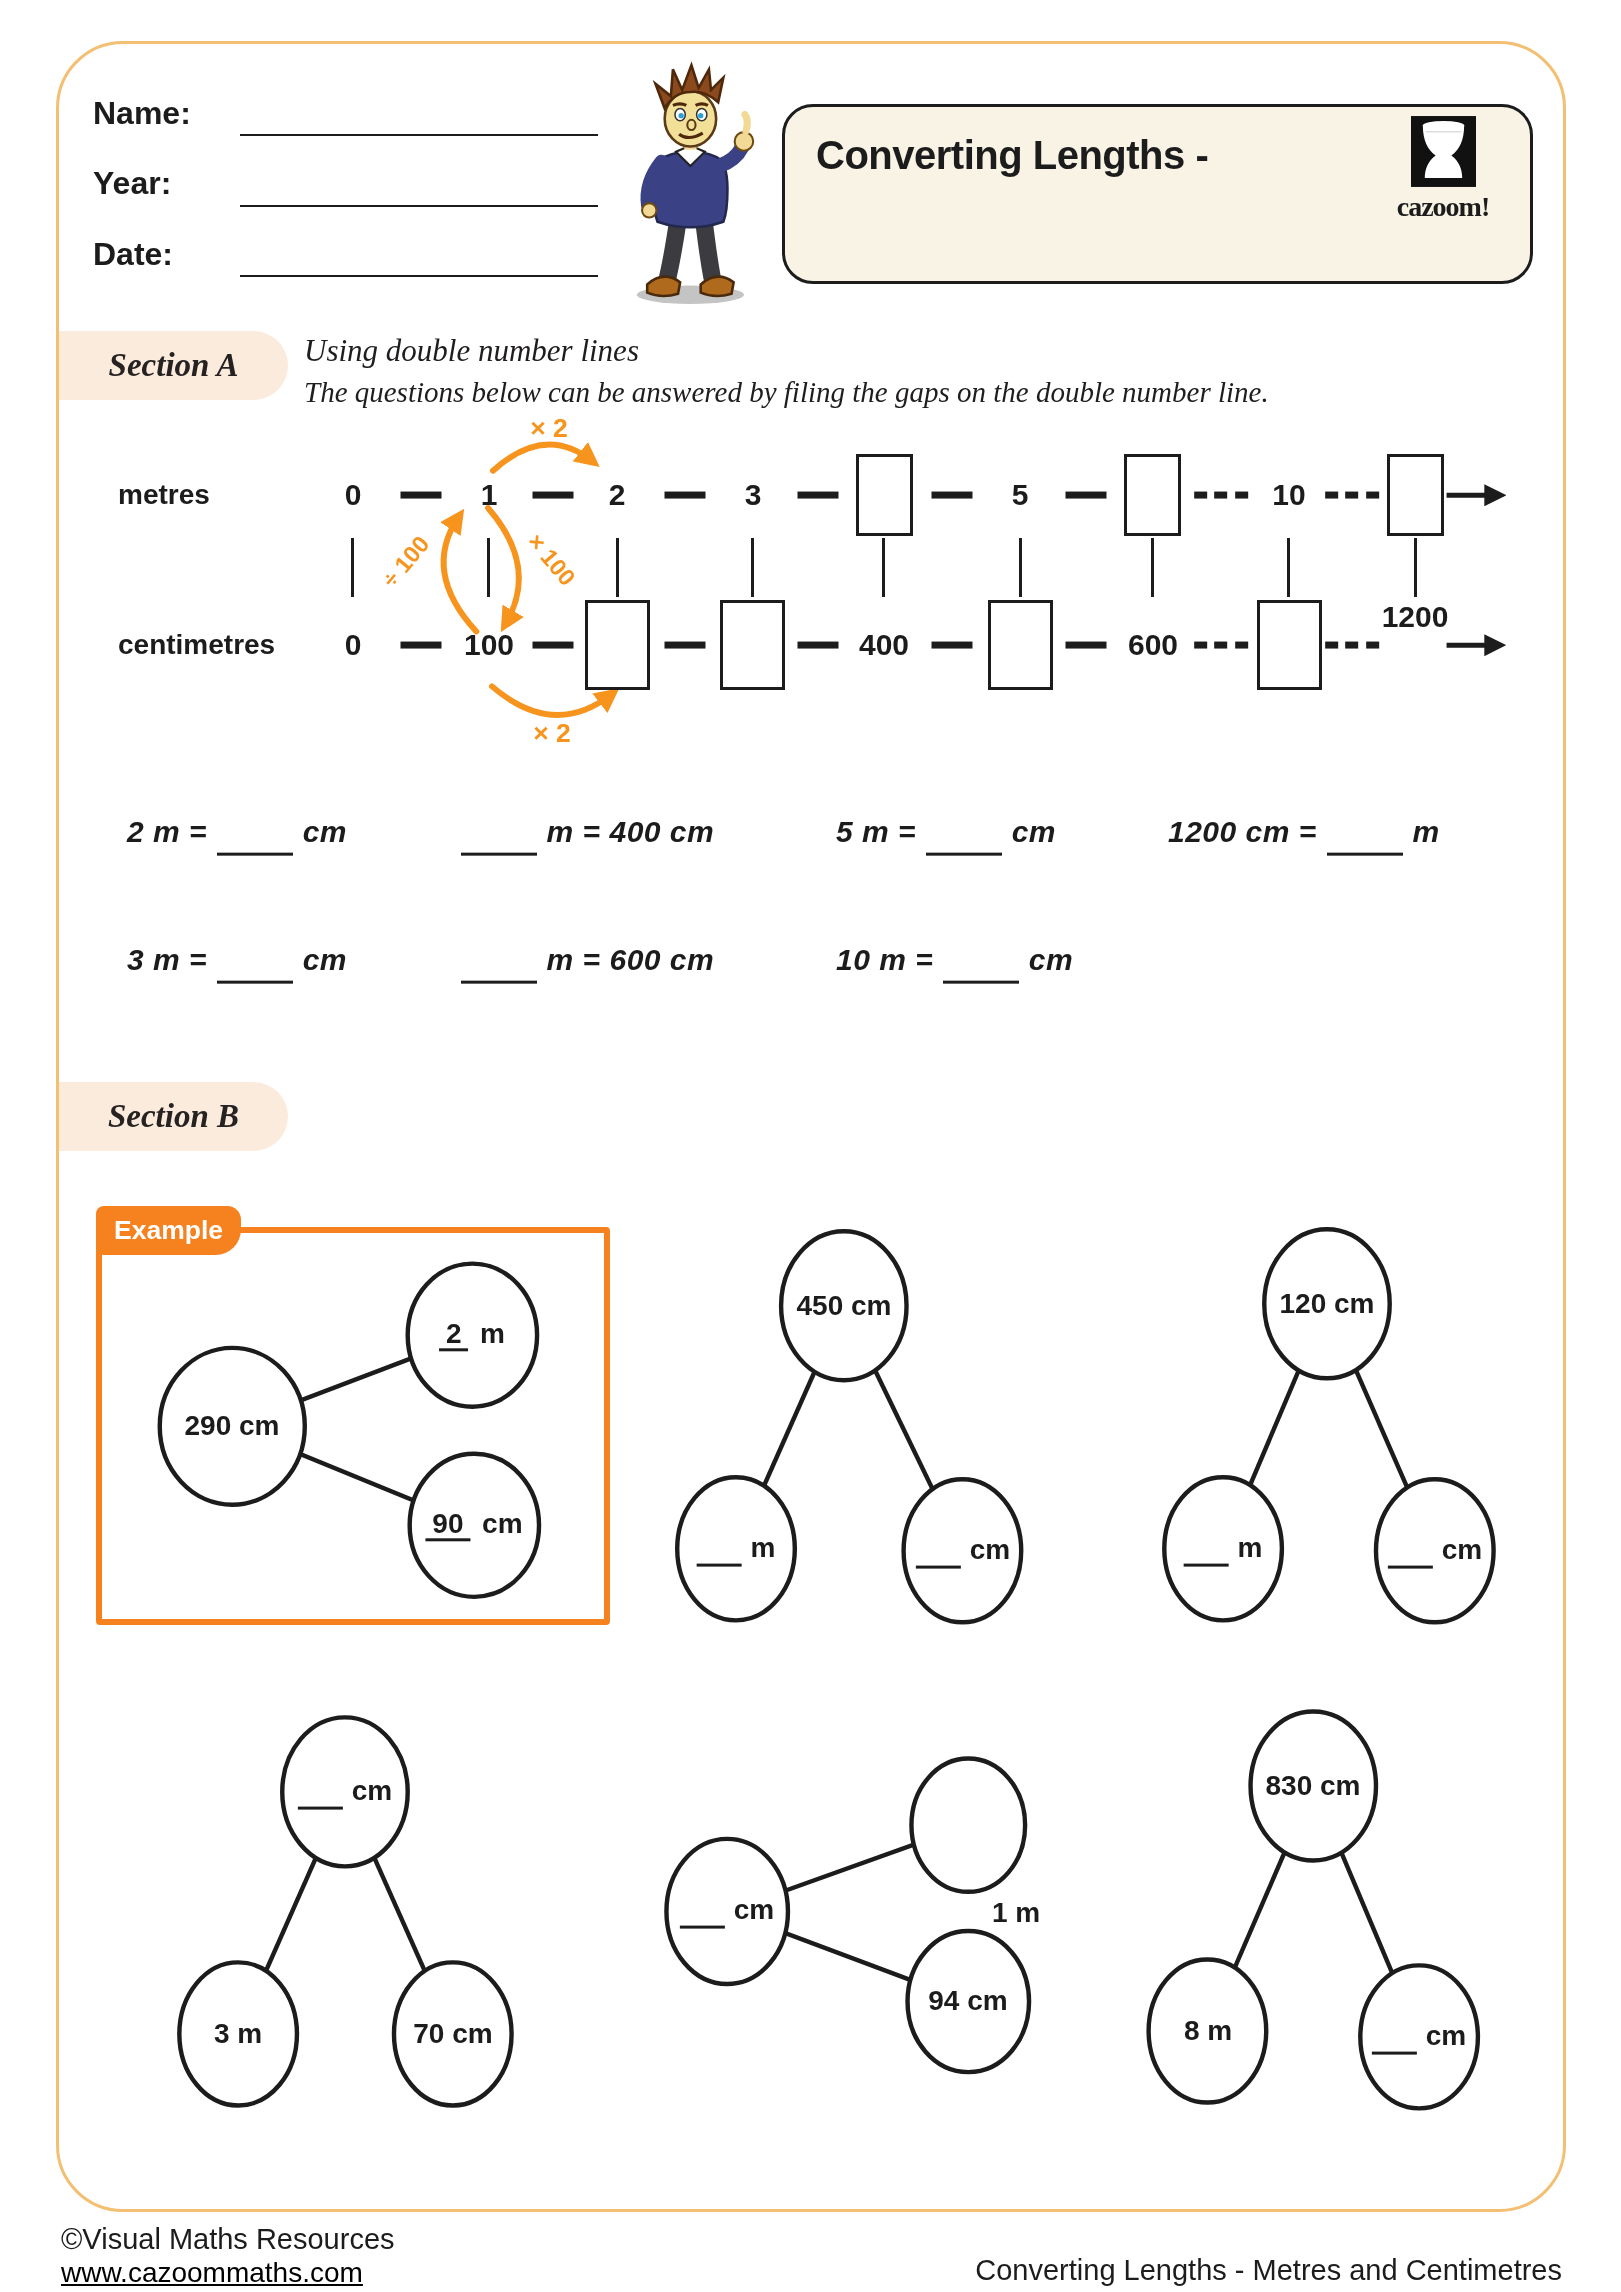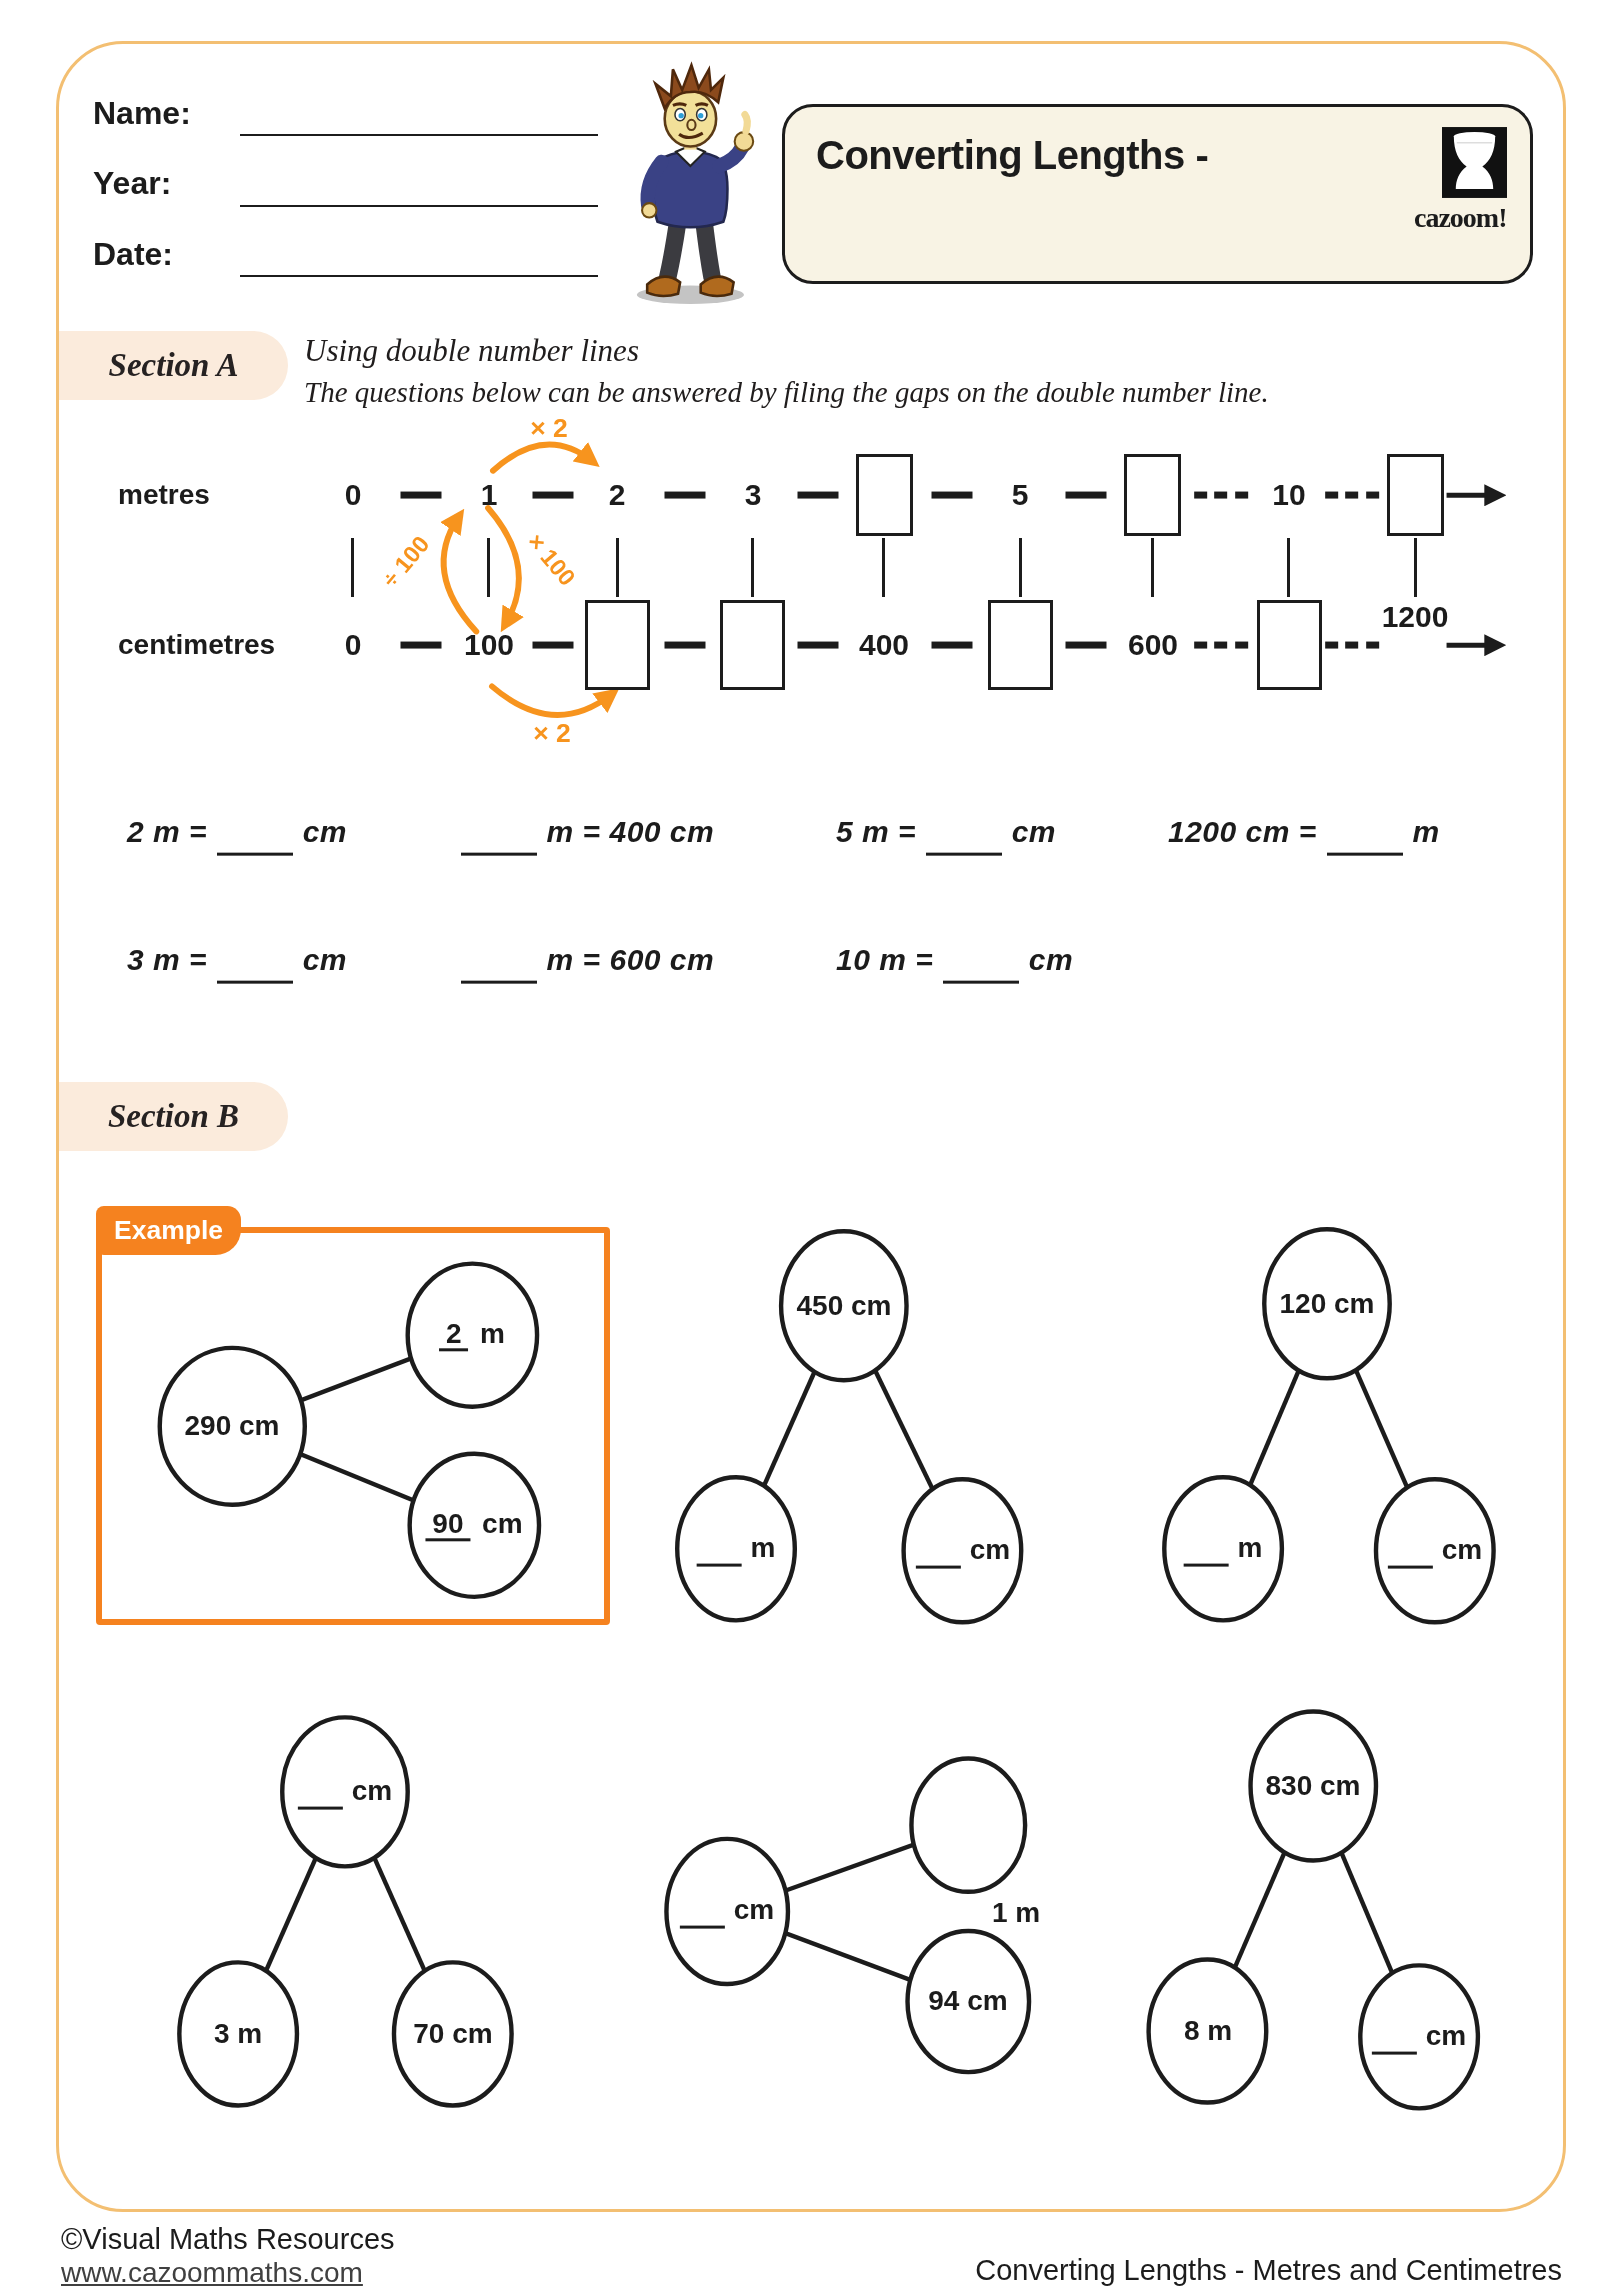--- a/index.html
+++ b/index.html
@@ -12,21 +12,21 @@
     border:3.9px solid #F3BF72; border-radius:67px; z-index:0; }
 
   
   .hfield { position:absolute; left:93px; font-size:32px; font-weight:bold; z-index:2; }
   .hline  { position:absolute; left:240px; width:358px; height:0; border-bottom:2.5px solid #1c1c1c; z-index:2; }
 
   .title-box { position:absolute; left:782px; top:104px; width:751px; height:180px;
     background:#F8F3E4; border:3.9px solid #1c1c1c; border-radius:31px; z-index:2; }
   .title-l1, .title-l2 { position:absolute; left:31px; font-size:40px; font-weight:bold; letter-spacing:-0.5px; white-space:nowrap; }
   .title-l1 { top:25.5px; } .title-l2 { top:82px; }
-  .logo-wrap { position:absolute; right:23.5px; top:20px; width:127px; text-align:right; }
+  .logo-wrap { position:absolute; right:23.5px; top:9px; width:127px; text-align:center; }
   .logo-text { font-family:"Liberation Serif", serif; font-weight:bold; font-size:28px; letter-spacing:-1px; }
 
   .mascot { position:absolute; left:616px; top:57px; z-index:2; }
 
   
   .sec-label { position:absolute; left:59px; width:229px; background:#FBEBDC;
     border-radius:0 39px 39px 0; display:flex; align-items:center; justify-content:center;
     font-family:"Liberation Serif", serif; font-style:italic; font-weight:bold; font-size:33px; color:#262222; z-index:2; }
   .sec-head { position:absolute; left:304px; font-family:"Liberation Serif", serif; font-style:italic;
     font-weight:normal; font-size:31px; color:#201d1d; z-index:2; white-space:nowrap; }
@@ -64,21 +64,21 @@
   #vector-layer { position:absolute; left:0; top:0; z-index:1; pointer-events:none; }
 
   .node-label { position:absolute; transform:translate(-50%,-50%); font-size:28px; font-weight:bold;
     white-space:nowrap; z-index:3; }
   .node-label .nblank { display:inline-block; width:45px; height:0.9em; border-bottom:3.4px solid #1c1c1c;
     margin-right:8.8px; vertical-align:-9.8px; }
   .node-label .ans { display:inline-block; padding:0 6.9px; border-bottom:3.4px solid #1c1c1c; margin-right:3.9px; line-height:1.05; }
 
   
   .foot-copy { position:absolute; left:61px; top:2223px; font-size:29px; z-index:2; }
-  .foot-link { position:absolute; left:61px; top:2257px; font-size:28px; color:#404040; text-decoration:underline; z-index:2; }
+  .foot-link { position:absolute; left:61px; top:2257px; font-size:28px; color:#000000; text-decoration:underline; z-index:2; }
   .foot-title { position:absolute; right:59px; top:2254px; font-size:29px; z-index:2; }
 </style>
 </head>
 <body>
 
 <div id="page">
 
   <div class="page-border"></div>
 
   <div class="hfield vctr" style="top:113px">Name:</div>

